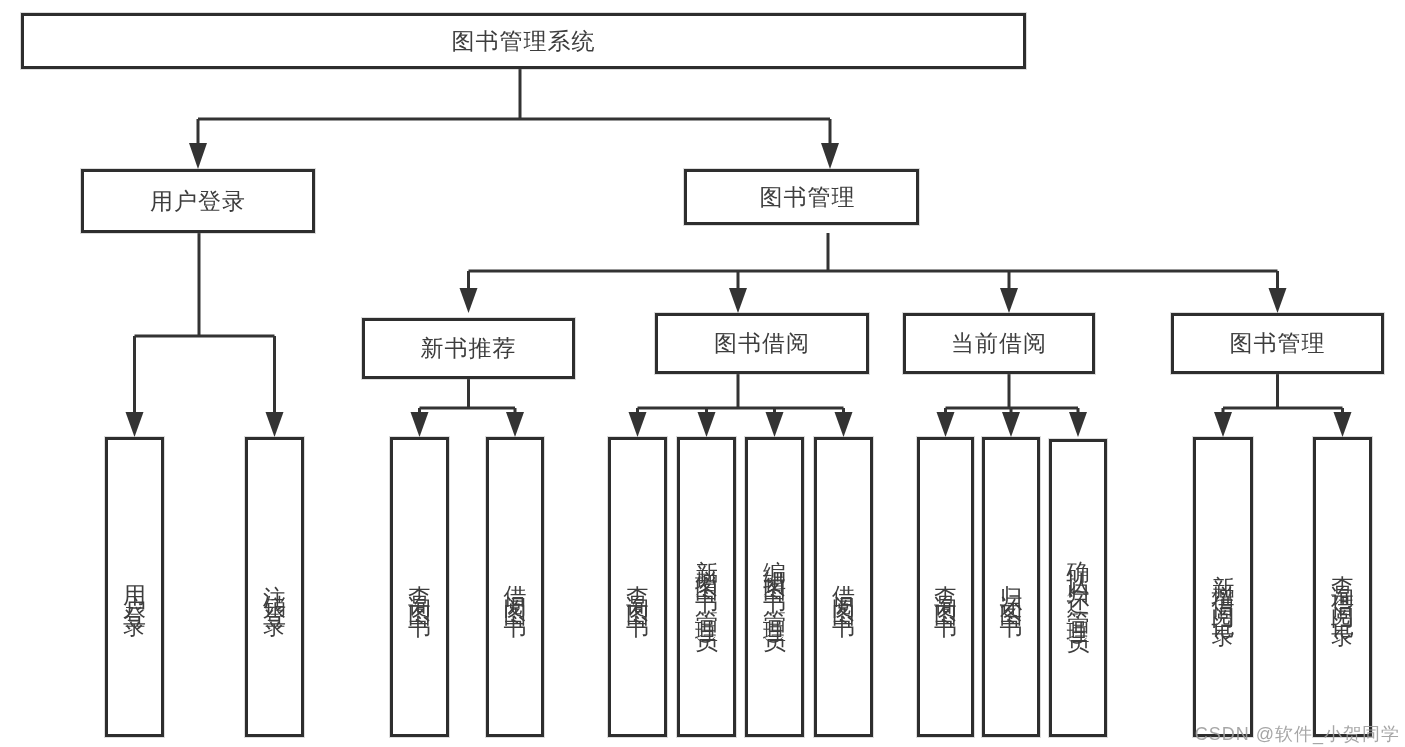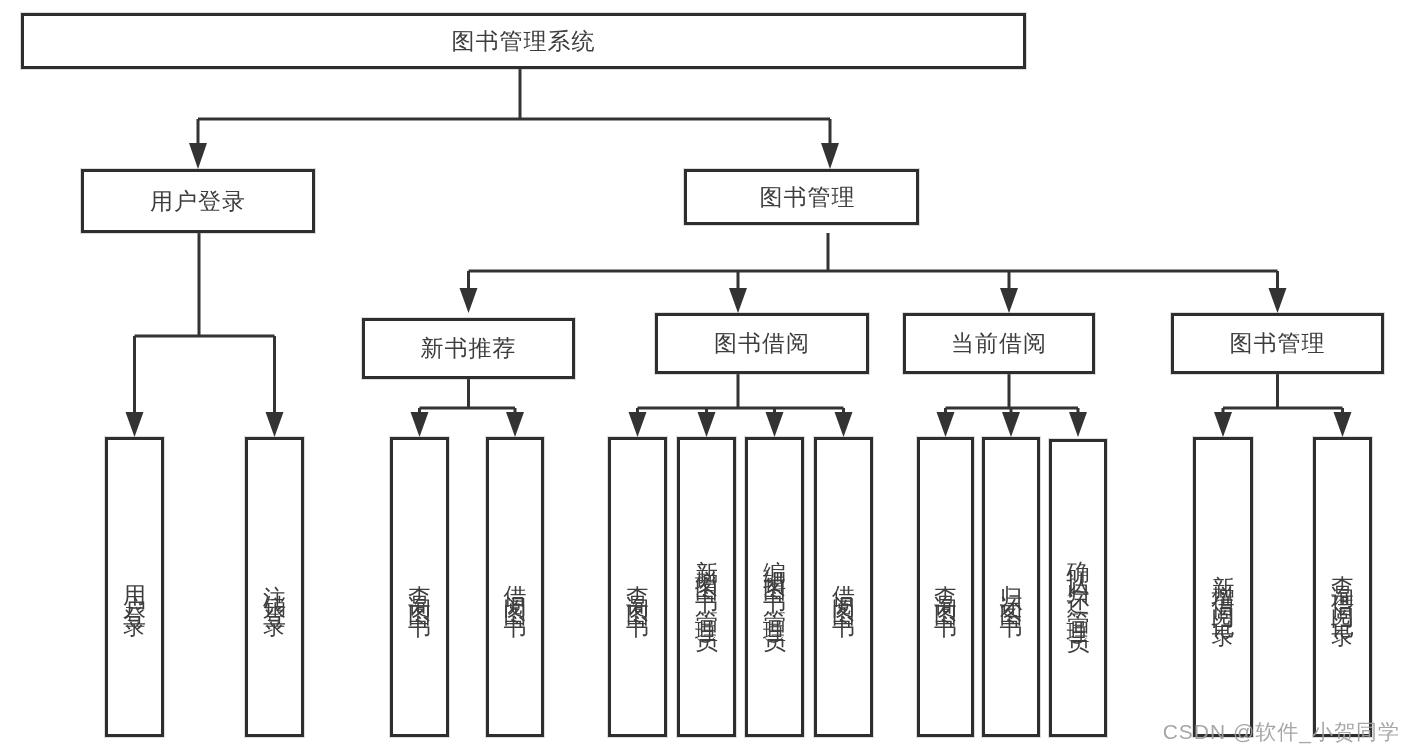--- a/index.html
+++ b/index.html
@@ -45,21 +45,21 @@
     line-height: 1;
     text-align: center;
   }
   .box.v span {
     display: inline-block;
   }
   .watermark {
     position: absolute;
     right: 5px;
     bottom: 1px;
-    font-size: 21px;
+    font-size: 18px;
     color: rgba(158,158,158,0.92);
     letter-spacing: 1px;
     white-space: nowrap;
     z-index: 5;
   }
 </style>
 </head>
 <body>
 
 <div class="stage">

